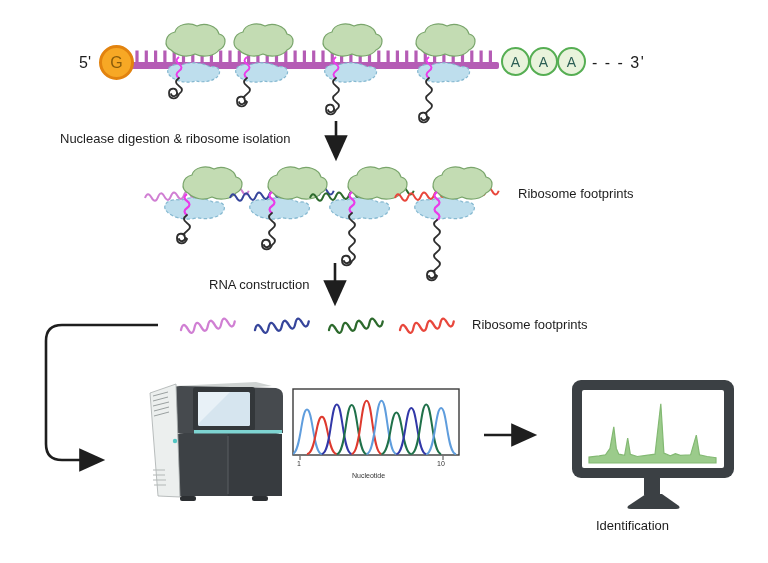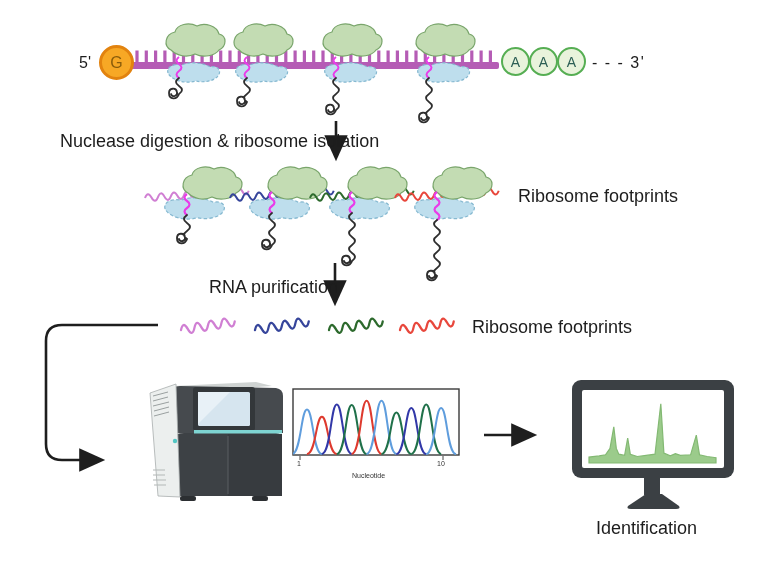--- a/index.html
+++ b/index.html
@@ -1,21 +1,21 @@
 <!DOCTYPE html>
 <html><head>
 <meta charset="utf-8">
 <style>
   html,body{margin:0;padding:0;background:#ffffff;}
   .canvas{
     position:relative;width:768px;height:563px;background:#ffffff;
     font-family:"Liberation Sans",sans-serif;color:#1d1d1d;overflow:hidden;
   }
   .layer{position:absolute;left:0;top:0;}
-  .lbl{position:absolute;white-space:nowrap;font-size:18px;line-height:1.2;color:#1d1d1d;}
+  .lbl{position:absolute;white-space:nowrap;font-size:13px;line-height:1.2;color:#1d1d1d;}
   .tiny{font-size:7px;color:#333;}
   .prime{font-size:16px;}
   .cap-circle{
     position:absolute;left:99px;top:45px;width:29px;height:29px;border-radius:50%;
     background:#f7a825;border:3px solid #e2830f;display:flex;align-items:center;justify-content:center;
     font-size:16px;font-weight:500;color:#8a5c0a;
   }
   .pa-circle{
     position:absolute;top:47px;width:25px;height:25px;border-radius:50%;
     background:#e9f3dc;border:2px solid #56ae53;display:flex;align-items:center;justify-content:center;
@@ -179,21 +179,21 @@
   <div class="pa-circle" style="left:529px;">
     <span>A</span>
   </div>
   <div class="pa-circle" style="left:557px;">
     <span>A</span>
   </div>
   <div class="lbl prime threep" style="left:592px;top:53px;">- - - 3'</div>
 
   <div class="lbl" style="left:60px;top:131px;">Nuclease digestion &amp; ribosome isolation</div>
   <div class="lbl" style="left:518px;top:186px;">Ribosome footprints</div>
-  <div class="lbl" style="left:209px;top:277px;">RNA purification</div>
+  <div class="lbl" style="left:209px;top:277px;">RNA construction</div>
   <div class="lbl" style="left:472px;top:317px;">Ribosome footprints</div>
 
   <div class="lbl tiny" style="left:297px;top:460px;">1</div>
   <div class="lbl tiny" style="left:437px;top:460px;">10</div>
   <div class="lbl tiny" style="left:352px;top:472px;">Nucleotide</div>
 
   <div class="lbl" style="left:596px;top:518px;">Identification</div>
 </div>
 
 </body></html>

